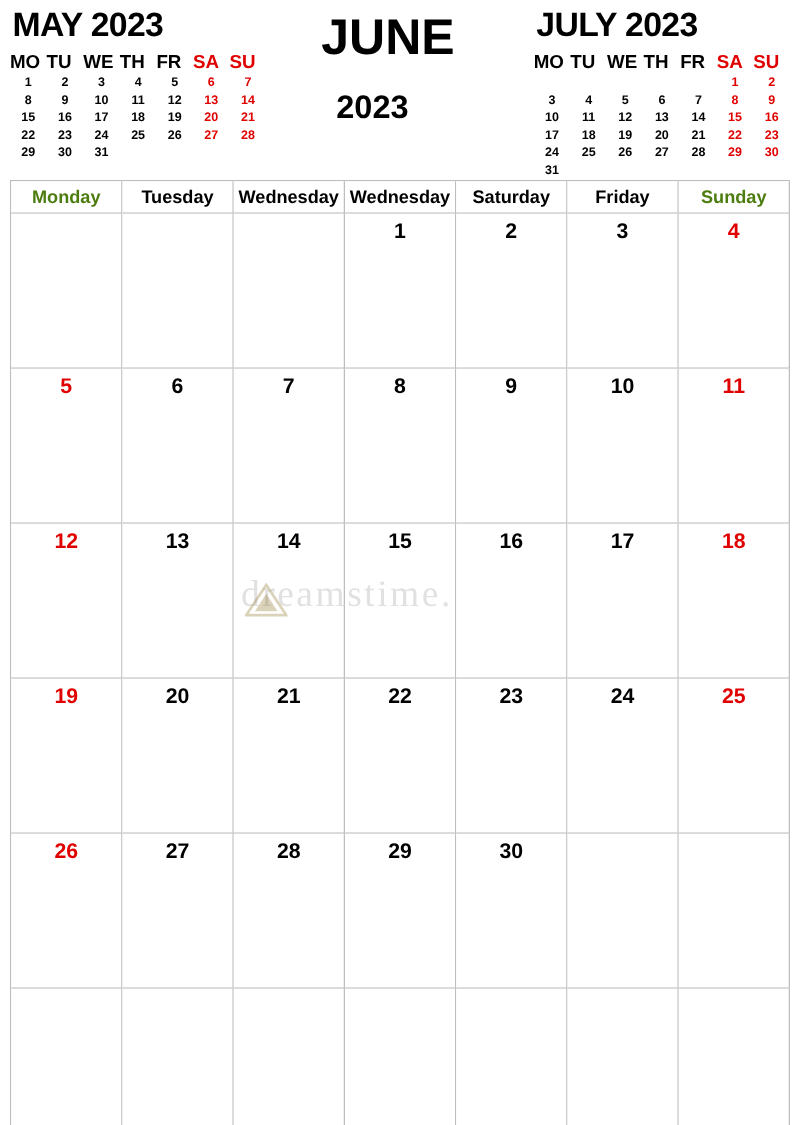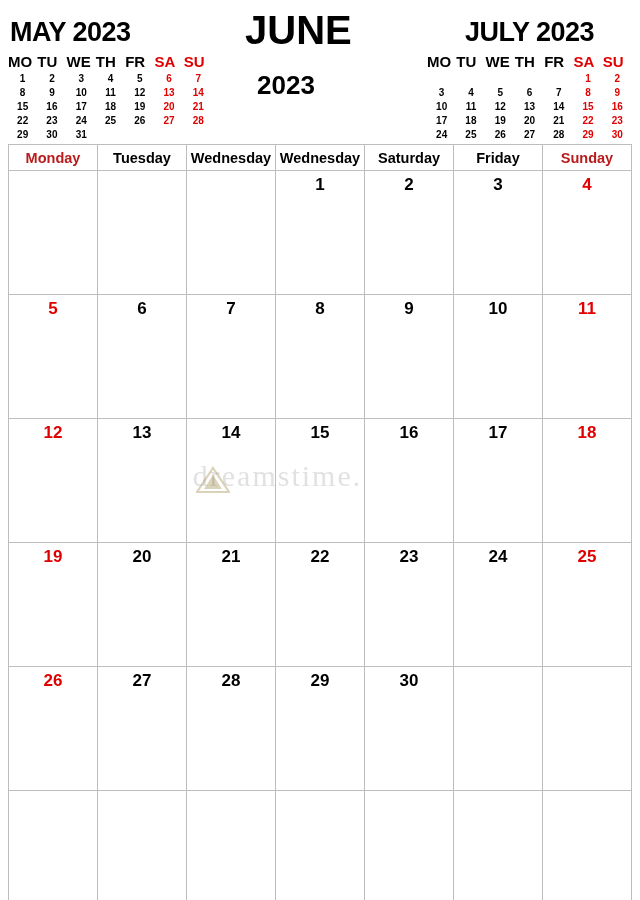--- a/index.html
+++ b/index.html
@@ -30,24 +30,24 @@
     flex: 0 0 205px;
   }
   .mini-cal.right { margin-left: auto; }
 
   .mini-title {
     font-size: 27px;
     font-weight: bold;
     letter-spacing: -0.5px;
     line-height: 1.1;
     color: #000;
-    margin: 12px 0 4px 2px;
+    margin: 0 0 4px 2px;
     white-space: nowrap;
   }
-  .mini-cal.right .mini-title { text-align: center; margin-right: 2px; }
+  .mini-cal.right .mini-title { text-align: left; margin-right: 2px; }
 
   table.mini {
     border-collapse: collapse;
     width: 100%;
     table-layout: fixed;
   }
   table.mini th {
     font-size: 15px;
     font-weight: bold;
     color: #000;
@@ -62,21 +62,21 @@
     text-align: center;
     padding: 1.5px 0;
     line-height: 1.1;
   }
   table.mini td.wknd { color: #e00000; }
   table.mini td.empty { color: transparent; }
 
   
   .big-title-wrap {
     position: absolute;
-    left: 245px;
+    left: 257px;
     top: 10px;
     width: 190px;
   }
   .big-month {
     font-size: 40px;
     font-weight: bold;
     letter-spacing: 0px;
     color: #000;
     line-height: 1;
   }
@@ -113,21 +113,21 @@
     display: flex;
     align-items: center;
     justify-content: center;
     background: #ffffff;
   }
   .dow {
     font-size: 14.5px;
     font-weight: bold;
     color: #000;
   }
-  .dow.wknd { color: #b91c1c; }
+  .dow.wknd { color: #4d7c0f; }
 
   .row.week .cell { height: 124px; }
   .row.week.last .cell { height: 122px; }
 
   .daynum {
     position: absolute;
     top: 4px;
     right: 50%;
     transform: translateX(50%);
     font-size: 17px;

